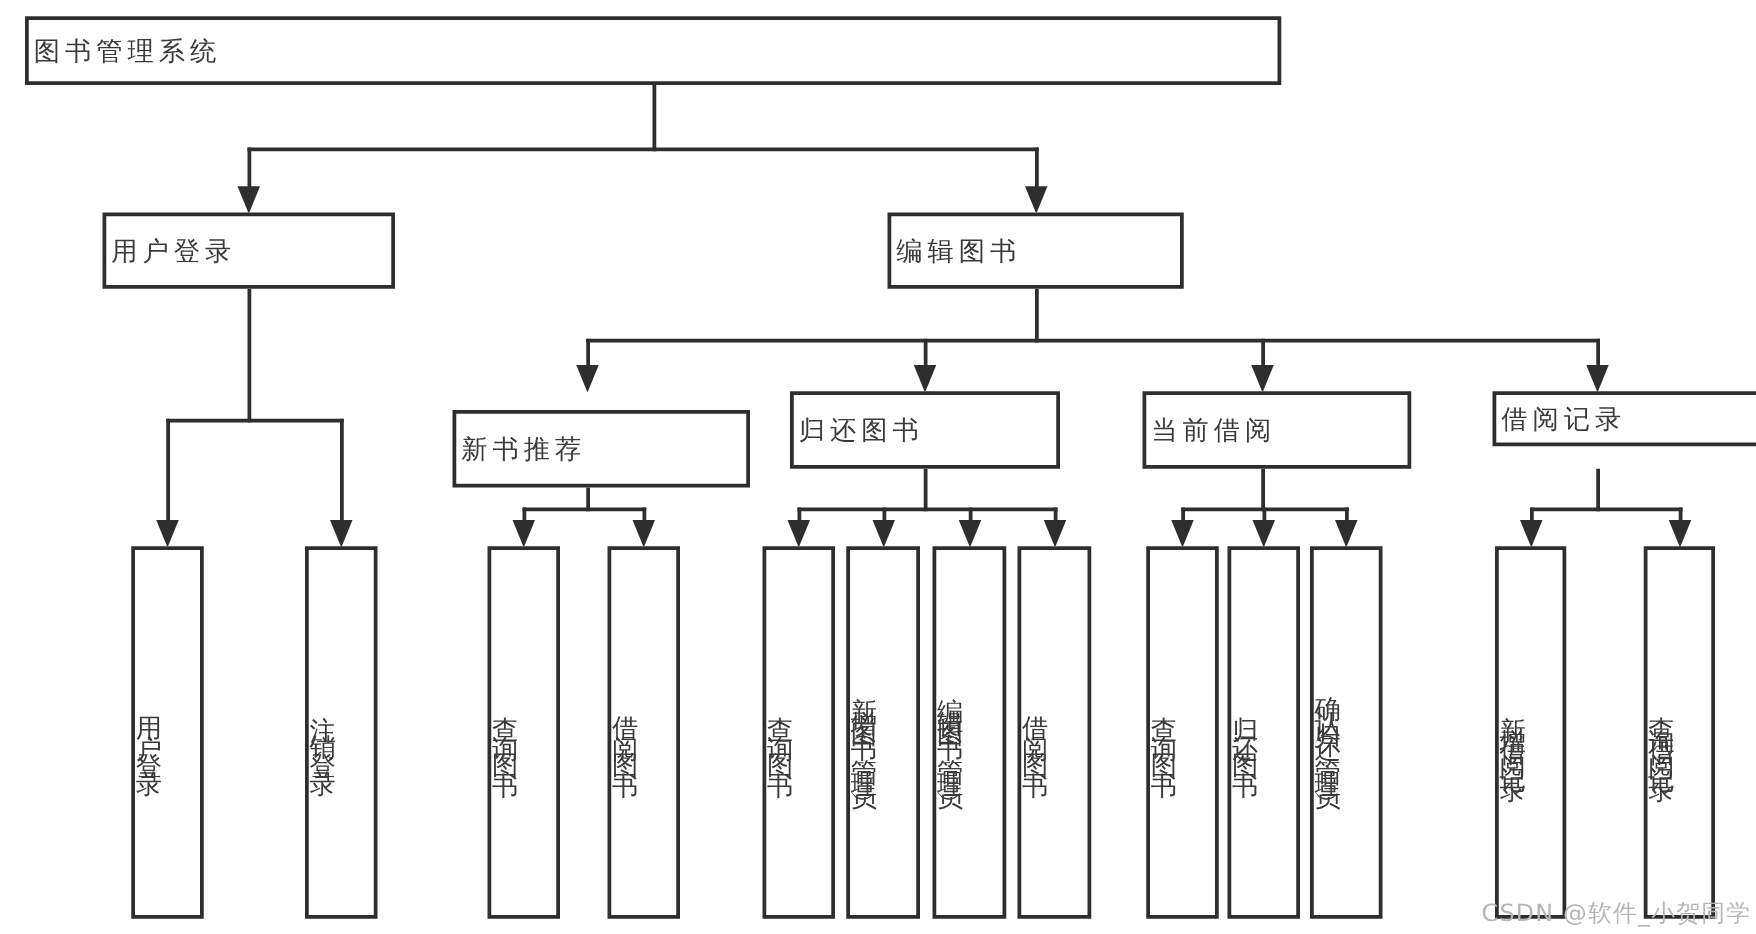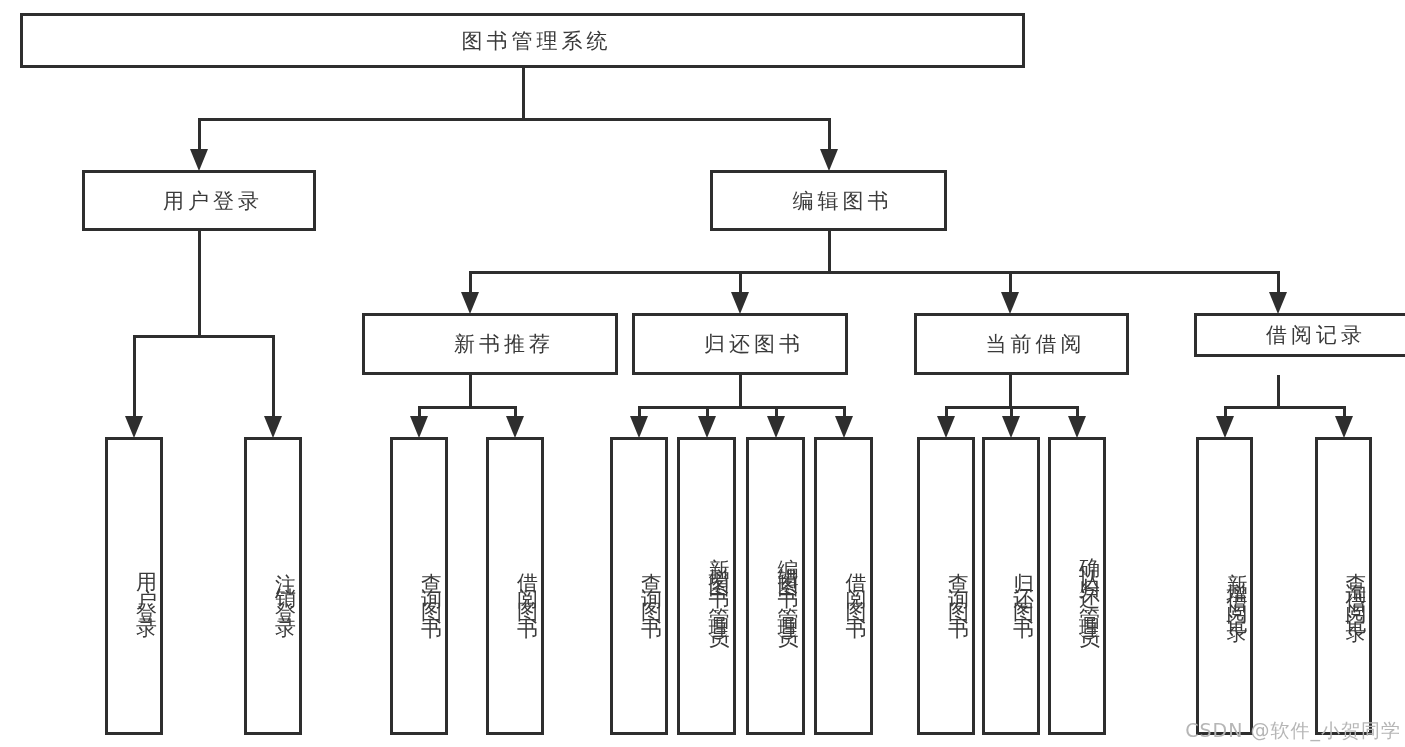--- a/index.html
+++ b/index.html
@@ -5,22 +5,22 @@
   html,body { margin:0; padding:0; }
   body {
     width:1405px; height:747px; position:relative; overflow:hidden;
     background:var(--bg,#fff);
     font-family:"DejaVu Sans","Liberation Sans",sans-serif;
   }
   .canvas { position:absolute; inset:0; }
   .node {
     position:absolute; box-sizing:border-box; background:#fff;
     border:3px solid var(--line,#2e2e2e);
-    display:flex; align-items:center; justify-content:center;
-    color:var(--text,#3a3a3a); z-index:2;padding-left:24px;
+    display:flex; align-items:center; 
+    color:var(--text,#3a3a3a); z-index:2;
   }
   .node.h .label { font-size:21px; letter-spacing:4px; white-space:nowrap; text-indent:4px; }
   .node.v .label {
     writing-mode:vertical-lr; text-orientation:mixed;
     font-size:21px; line-height:1; white-space:nowrap;
   }
   .vline,.hline { position:absolute; background:var(--line,#2e2e2e); z-index:1; }
   .arrow {
     position:absolute; width:0; height:0; z-index:1;
     border-left:9px solid transparent; border-right:9px solid transparent;
@@ -92,21 +92,21 @@
   <div id="nodes">
       <div class="node h" style="left: 20px; top: 13px; width: 1005px; height: 55px;">
         <span class="label">图书管理系统</span>
       </div>
       <div class="node h" style="left: 82px; top: 170px; width: 234px; height: 61px;">
         <span class="label">用户登录</span>
       </div>
       <div class="node h" style="left: 710px; top: 170px; width: 237px; height: 61px;">
         <span class="label">编辑图书</span>
       </div>
-      <div class="node h" style="left: 362px; top: 313px; width: 256px; height: 62px;">
+      <div class="node h" style="left: 362px; top: 328px; width: 238px; height: 62px;">
         <span class="label">新书推荐</span>
       </div>
       <div class="node h" style="left: 632px; top: 313px; width: 216px; height: 62px;">
         <span class="label">归还图书</span>
       </div>
       <div class="node h" style="left: 902px; top: 313px; width: 215px; height: 62px; margin-left: 12px;">
         <span class="label">当前借阅</span>
       </div>
       <div class="node h" style="left: 1194px; top: 313px; width: 216px; height: 44px;">
         <span class="label">借阅记录</span>

